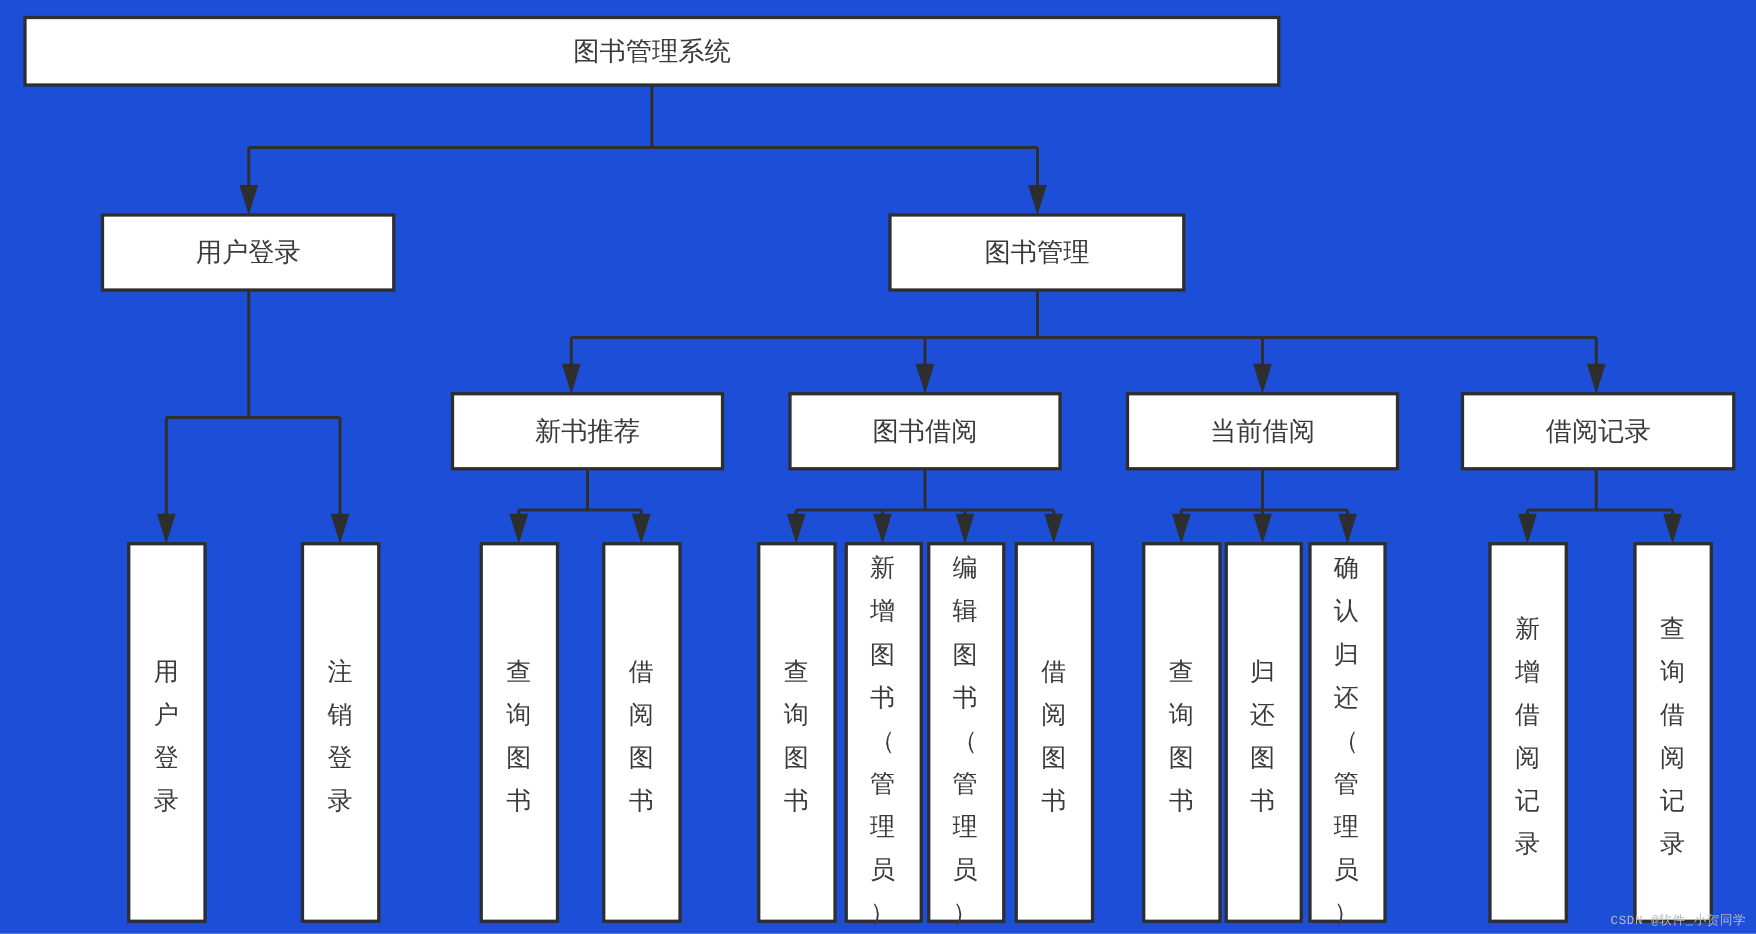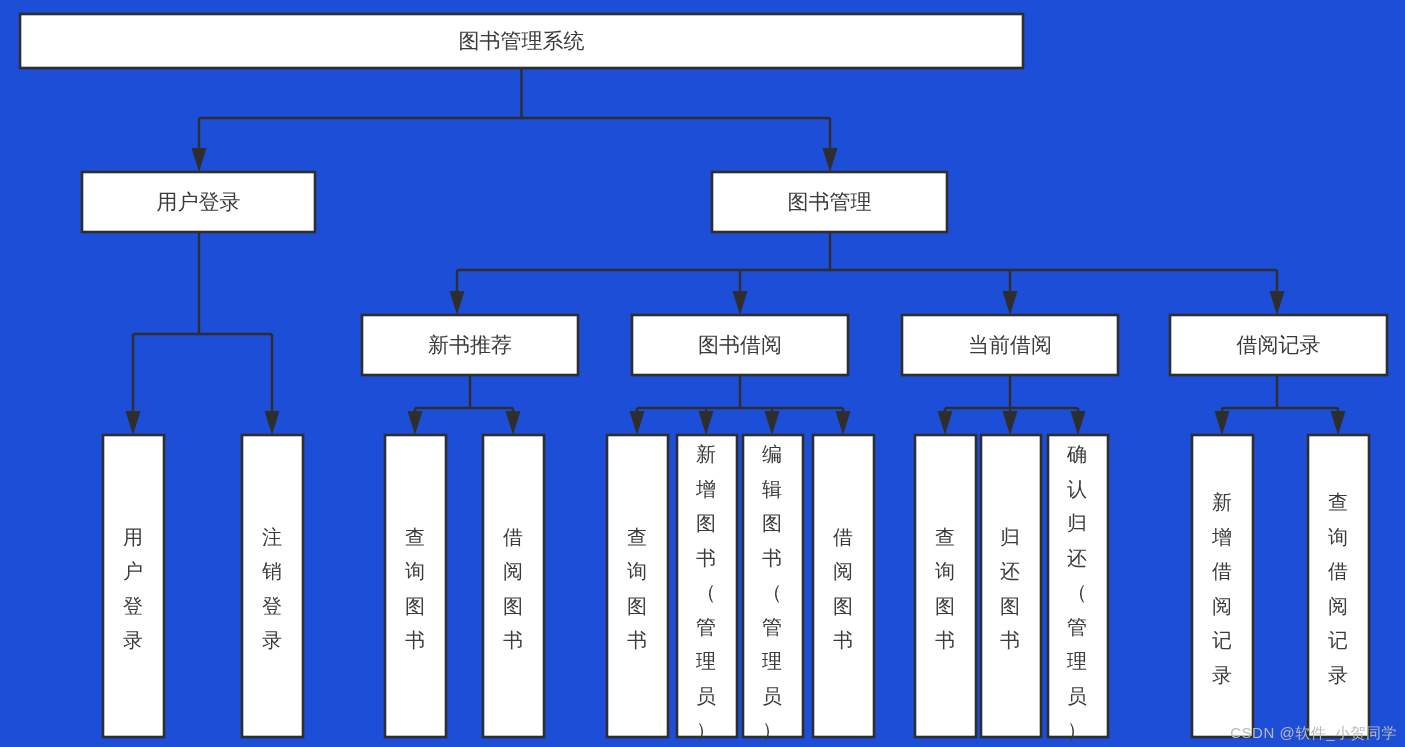--- a/index.html
+++ b/index.html
@@ -53,22 +53,22 @@
     fill: #3a3a3a;
     font-family: "DejaVu Sans", "Liberation Sans", sans-serif;
     font-size: 20px;
     text-anchor: middle;
   }
   .watermark {
     position: absolute;
     right: 8px;
     bottom: 4px;
     color: #b9b9b9;
-    font-size: 15px;
-    font-family: Liberation Sans, sans-serif;
+    font-size: 10px;
+    font-family: Liberation Mono, monospace;
     white-space: nowrap;
     letter-spacing: 0.5px;
     user-select: none;
   }
 </style>
 </head>
 <body>
 
 <div id="diagram-root">
 

